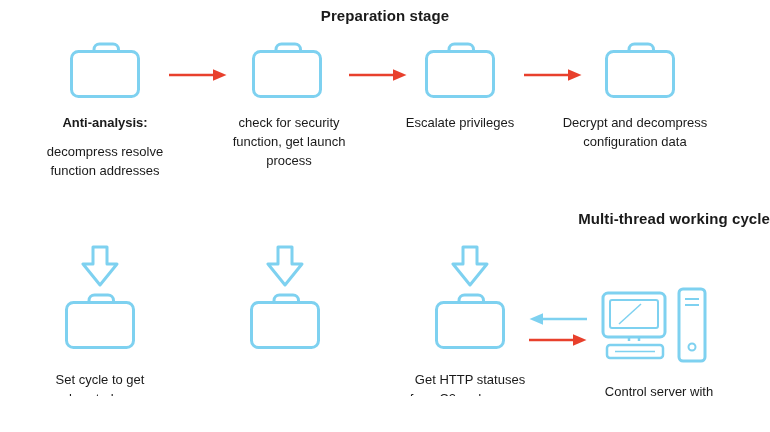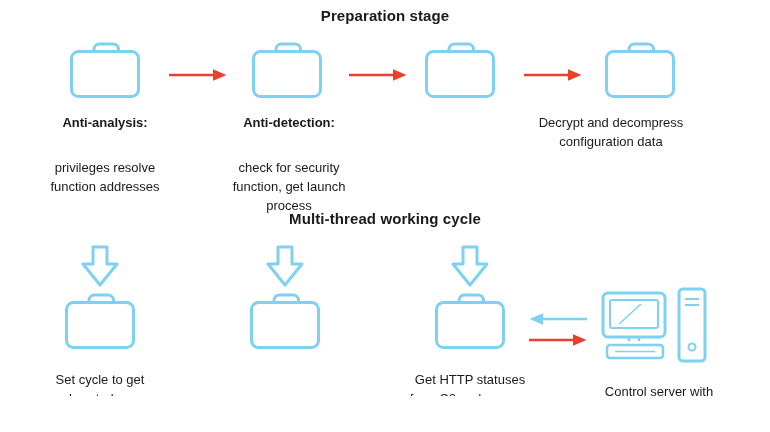--- a/index.html
+++ b/index.html
@@ -2,33 +2,33 @@
 <html><head>
 <meta charset="utf-8">
 <style>
   html,body{margin:0;padding:0;background:#fff;}
   .canvas{position:relative;width:770px;height:396px;background:#ffffff;
           font-family:"Liberation Sans",sans-serif;color:#1a1a1a;overflow:hidden;}
   .abs{position:absolute;}
   .stage-title{position:absolute;left:0;width:770px;text-align:center;
                font-size:15px;font-weight:700;letter-spacing:.1px;}
   .t-prep{top:7px;}
-  .t-cycle{top:210px;}
+  .t-cycle{top:210px;text-align:right;}
   .label{position:absolute;text-align:center;font-size:13px;line-height:19px;}
-  .label .heading{display:block;font-weight:700;margin-bottom:26px;}
+  .label .heading{display:block;font-weight:700;margin-bottom:10px;}
   .label .desc{white-space:pre-line;}
 
   
   .fold-p1{left:68px;top:40px}  .fold-p2{left:250px;top:40px}
   .fold-p3{left:423px;top:40px} .fold-p4{left:603px;top:40px}
   .arr-p1{left:168px;top:68px}  .arr-p2{left:348px;top:68px} .arr-p3{left:523px;top:68px}
   .lbl-p1{left:20px;top:113px;width:170px}
   .lbl-p2{left:204px;top:113px;width:170px}
   .lbl-p3{left:375px;top:113px;width:170px}
-  .lbl-p4{left:516px;top:113px;width:190px}
+  .lbl-p4{left:540px;top:113px;width:190px}
 
   
   .darr-1{left:80px;top:245px} .darr-2{left:265px;top:245px} .darr-3{left:450px;top:245px}
   .fold-c1{left:63px;top:291px} .fold-c2{left:248px;top:291px} .fold-c3{left:433px;top:291px}
   .arr-mid-left{left:528px;top:312px}
   .arr-mid-right{left:528px;top:333px}
   .computer-pos{left:599px;top:287px}
   .lbl-c1{left:10px;top:370px;width:180px}
   .lbl-c2{left:195px;top:370px;width:180px}
   .lbl-c3{left:375px;top:370px;width:190px}
@@ -80,28 +80,30 @@
   </div>
   <div class="abs arr-p3">
     <svg width="60" height="14" viewBox="0 0 60 14">
       <line x1="1" y1="7" x2="47" y2="7" stroke="#e8402c" stroke-width="2.6"></line>
       <path d="M45 1.2 L58.5 7 L45 12.8 Z" fill="#e8402c"></path>
     </svg>
   </div>
 
   <div class="label lbl-p1">
     <span class="heading">Anti-analysis:</span>
-    <div class="desc">privileges resolve
+    <div class="desc">decompress resolve
 function addresses</div>
   </div>
   <div class="label lbl-p2">
-    <span class="heading">Anti-detection:</span>
     <div class="desc">check for security
 function, get launch
 process</div>
+  </div>
+  <div class="label lbl-p3">
+    <div class="desc">Escalate privileges</div>
   </div>
   <div class="label lbl-p4">
     <div class="desc">Decrypt and decompress
 configuration data</div>
   </div>
 
   <div class="stage-title t-cycle">Multi-thread working cycle</div>
 
   <div class="abs darr-1">
     <svg width="40" height="43" viewBox="0 0 40 43">

